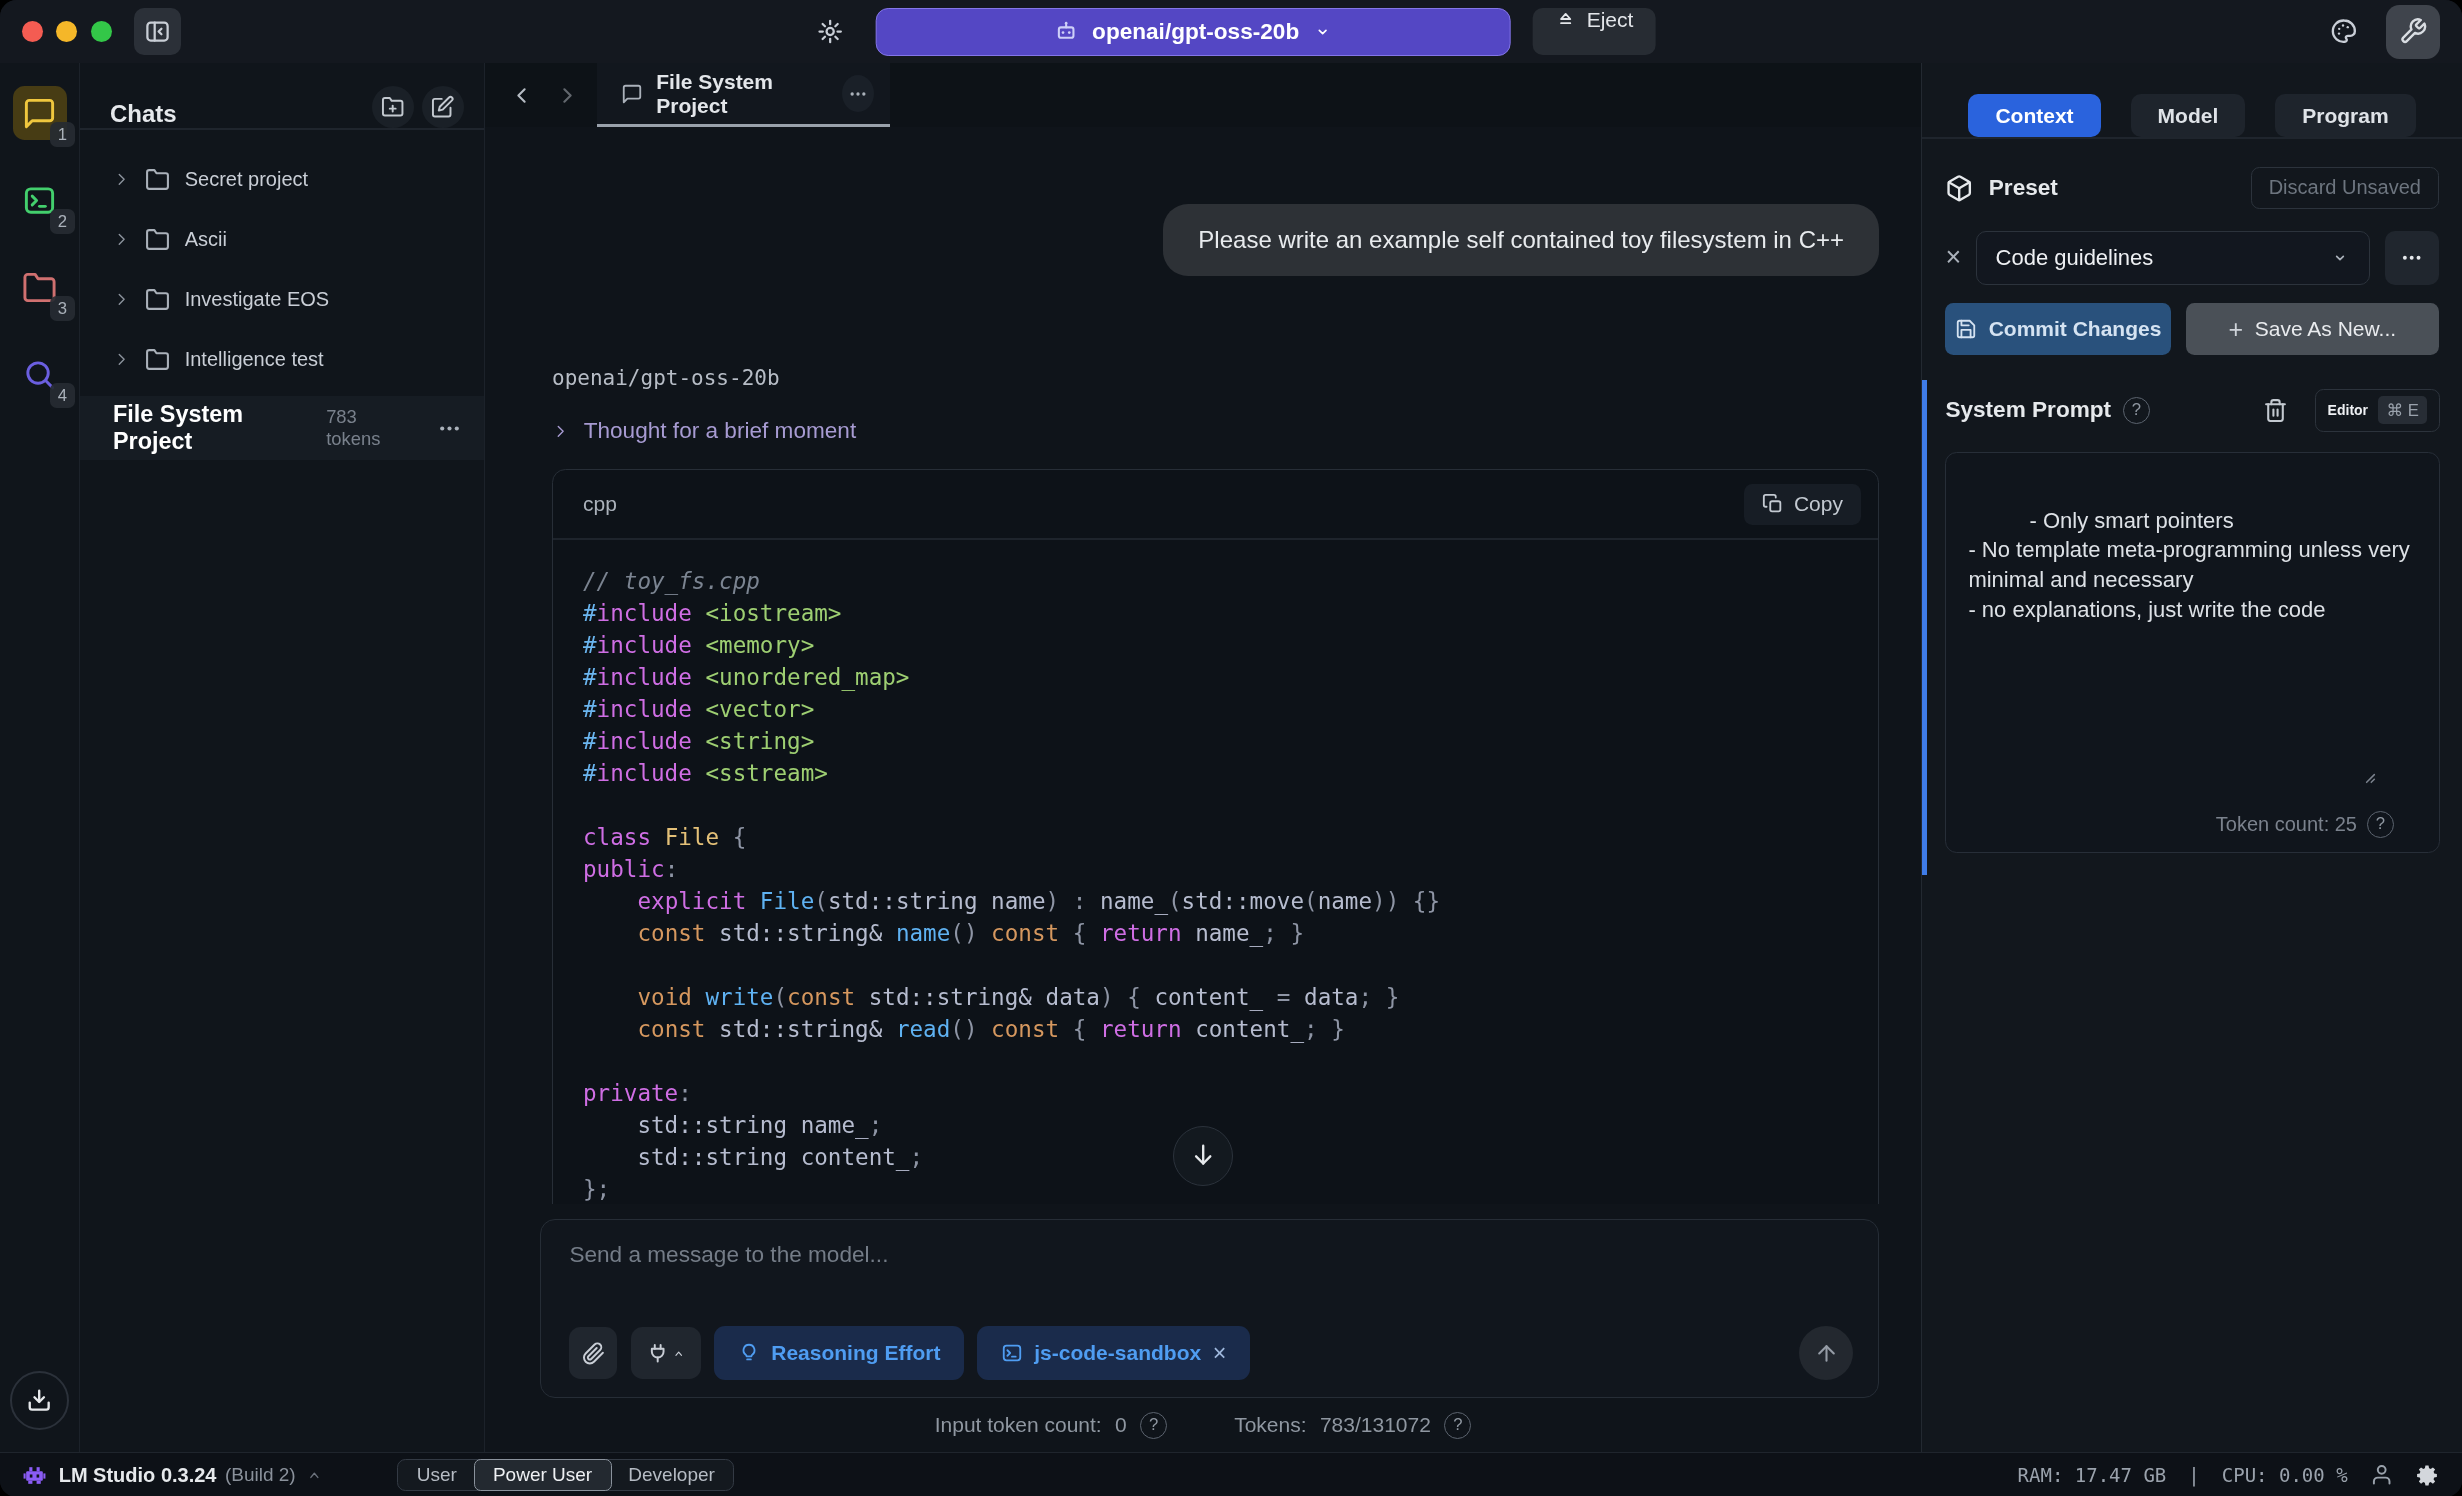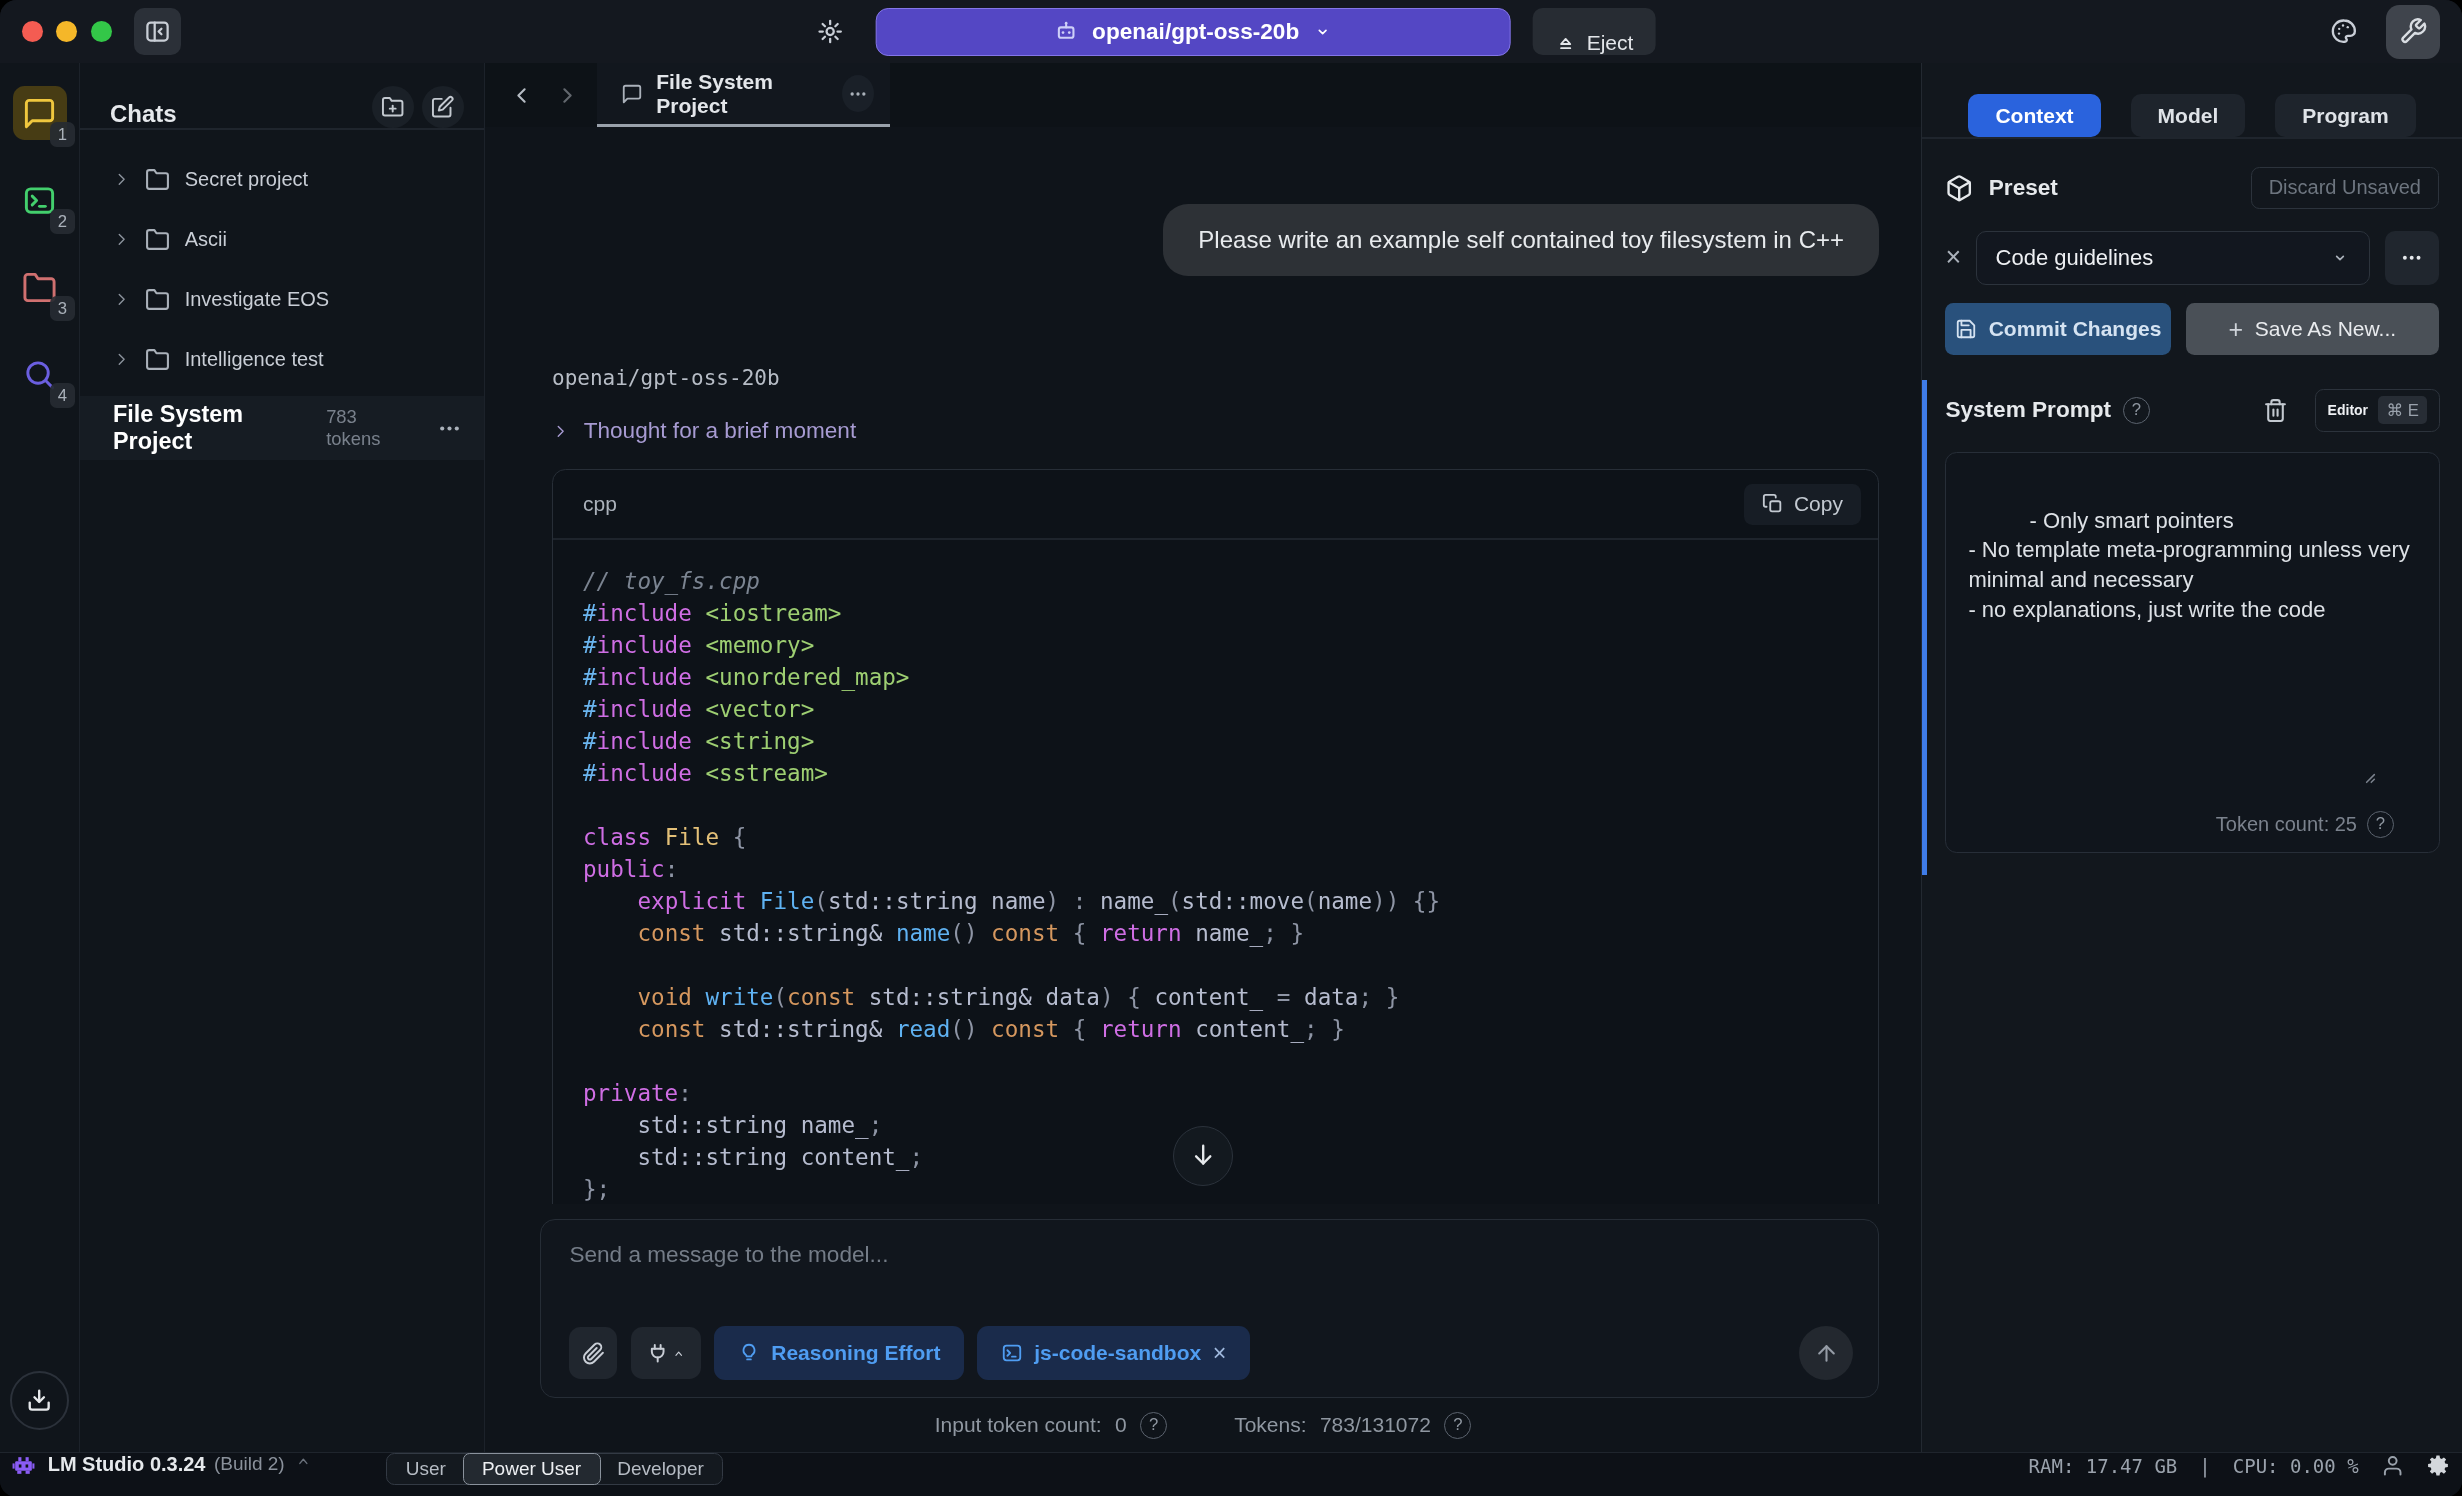--- a/index.html
+++ b/index.html
@@ -16,21 +16,21 @@
   .tl{width:21px;height:21px;border-radius:50%;}
   .tl.red{background:#f45c52;} .tl.yel{background:#f5b729;} .tl.grn{background:#33c748;}
   .tb-btn{width:47px;height:47px;border-radius:10px;display:flex;align-items:center;justify-content:center;
           color:#c9ced6;background:transparent;}
   .tb-btn.boxed{background:#2b3038;}
   .tb-center{position:absolute;left:50%;top:50%;transform:translate(-50%,-50%);
              display:flex;align-items:center;gap:22px;}
   .model-pill{height:48px;min-width:635px;justify-content:center;background:#5447c4;border:1.7px solid #8476e8;
               border-radius:12.5px;display:flex;align-items:center;gap:13.4px;padding:0 30px;
               font-size:22.6px;font-weight:bold;color:#fff;}
-  .eject-btn{height:47px;background:#272c33;border-radius:10px;display:flex;align-items:flex-end;gap:10px;
+  .eject-btn{height:47px;background:#272c33;border-radius:10px;display:flex;align-items:flex-start;gap:10px;
              padding:0 22px;font-size:21px;color:#e3e6ea;}
   .tb-right{margin-left:auto;display:flex;align-items:center;gap:18.4px;}
   .wrench-active{background:#3f444c;width:54px;height:54px;border-radius:13.4px;}
 
   
   .main{flex:1;display:flex;min-height:0;}
 
   
   .rail{width:80px;flex:0 0 80px;border-right:1.7px solid #1c222a;display:flex;flex-direction:column;
         align-items:center;padding-top:23.4px;gap:33px;background:#10151b;}
@@ -147,21 +147,21 @@
   .editor-label{font-size:14px;font-weight:bold;color:#eef0f3;}
   .kbd{background:#272d35;border-radius:5px;padding:3.3px 8.4px;font-size:16.7px;color:#9aa2ac;}
   .sp-box{margin-top:20px;height:401px;border:1.7px solid #272e38;border-radius:11.7px;background:#10151c;
           padding:23.4px 22px;font-size:22px;line-height:1.35;color:#dde1e6;white-space:pre-wrap;position:relative;}
   .sp-count{position:absolute;right:45px;bottom:13.4px;display:flex;align-items:center;gap:10px;
             font-size:20px;color:#7b828d;}
   .resize{position:absolute;right:6.7px;bottom:6.7px;color:#7b828d;}
 
   
   .statusbar{height:45px;flex:0 0 45px;background:#0d1117;border-top:1.7px solid #1f252d;display:flex;
-             align-items:flex-start;padding:0 11px;font-size:19px;}
+             align-items:center;padding:0 22px;font-size:19px;}
   .logo{color:#8a5cf5;margin-right:11.7px;}
   .app-name{font-weight:bold;font-size:20px;color:#e6e9ec;}
   .build{color:#8a919b;margin-left:8.4px;}
   .sb-caret{color:#6b727c;margin-left:10px;}
   .modes{margin-left:75px;display:flex;align-items:center;border:1.7px solid #333a44;border-radius:8.4px;
          background:#14191f;}
   .mode{padding:4.2px 18.4px;color:#b6bcc4;}
   .mode.active{border:1.7px solid #8a929c;border-radius:6.7px;margin:-1.7px;background:#232930;color:#eef0f3;}
   .status-right{margin-left:auto;display:flex;align-items:center;gap:22px;color:#9aa2ac;}
   .mono{font-family:"DejaVu Sans Mono",monospace;}

